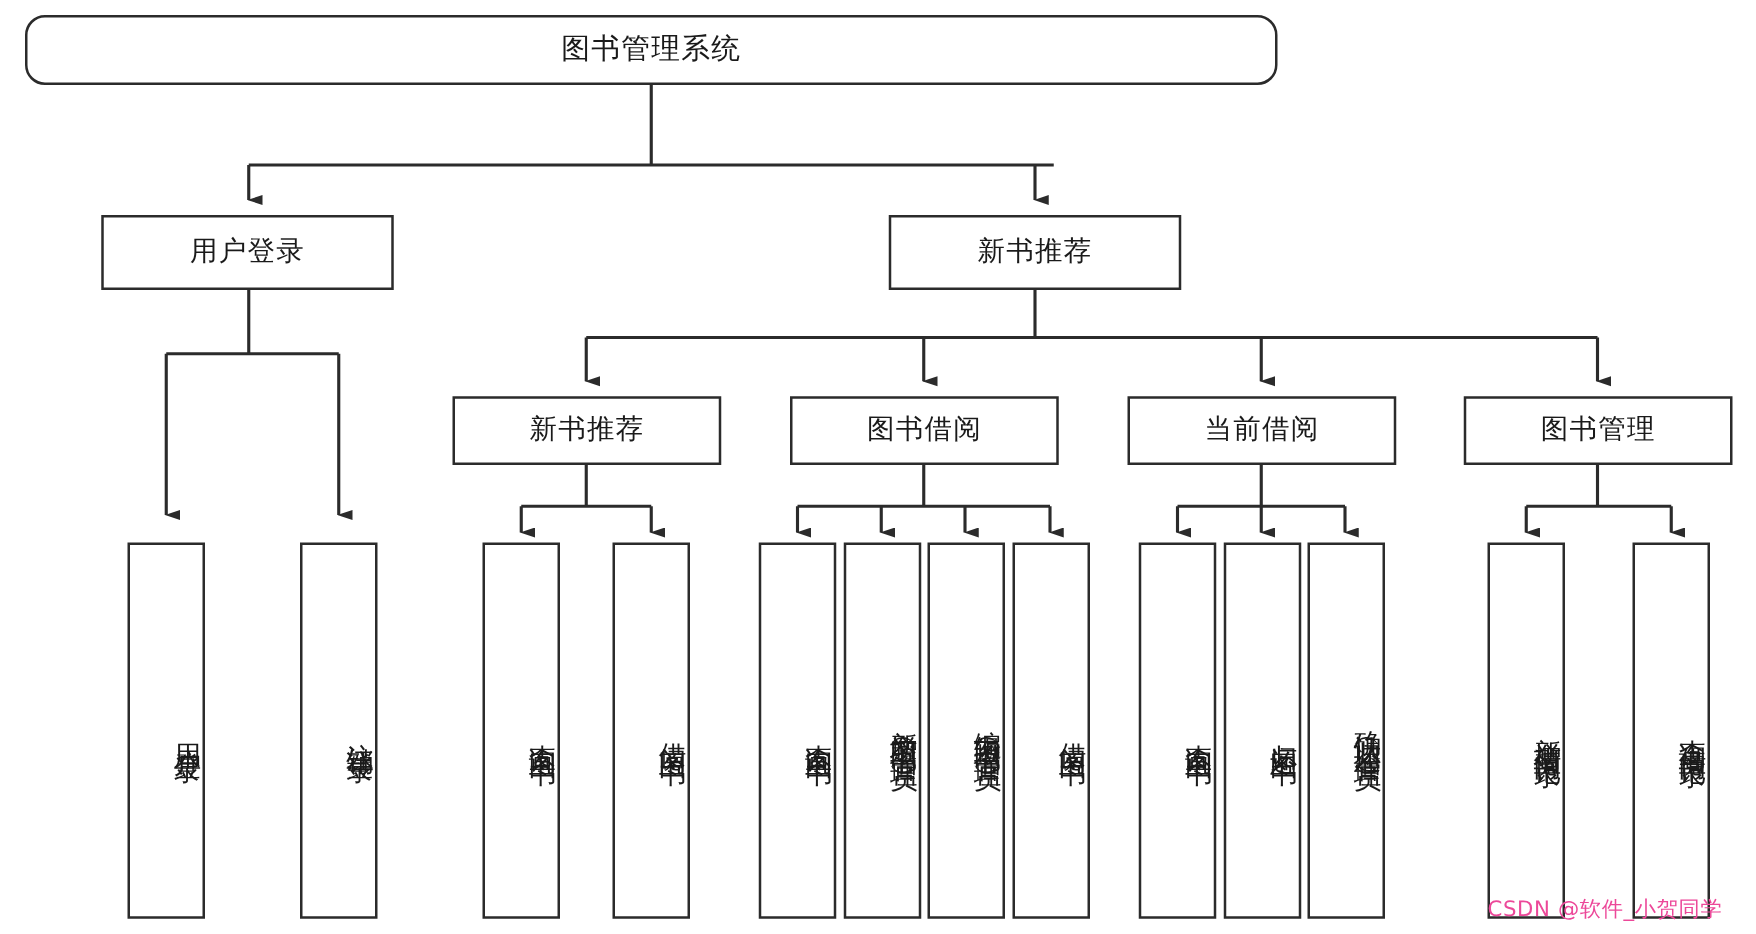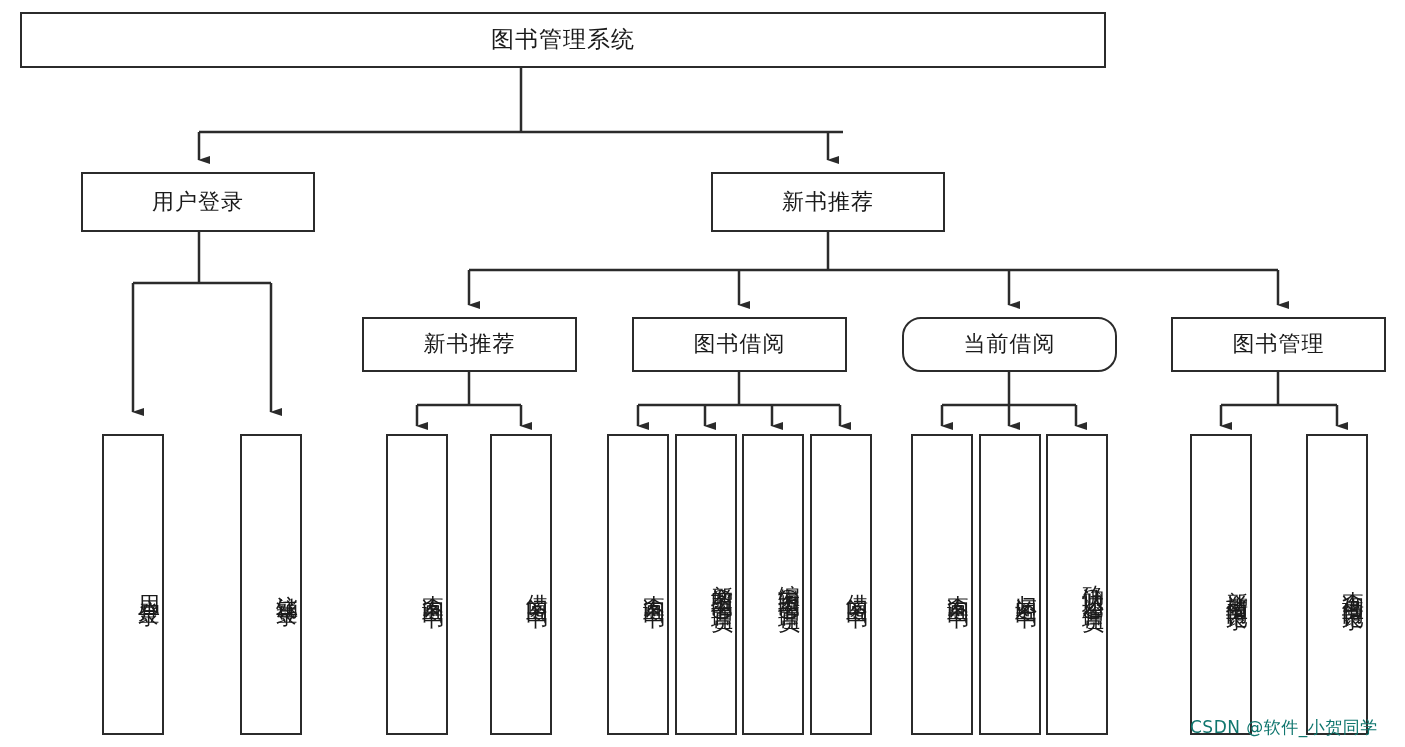--- a/index.html
+++ b/index.html
@@ -57,21 +57,21 @@
   }
   .node.v .vtext {
     writing-mode: vertical-rl;
     text-orientation: upright;
     display: block;
     white-space: nowrap;
   }
   .watermark {
     position: absolute;
     font-size: 17px;
-    color: #0f766e;
+    color: #ec4899;
     white-space: nowrap;
     letter-spacing: 0.5px;
   }
 </style>
 </head>
 <body>
 
 <div id="canvas">
 
   <svg id="wires" viewBox="0 0 1405 747" xmlns="http://www.w3.org/2000/svg">
@@ -117,31 +117,31 @@
       <path d="M1009,405 L1009,426" marker-end="url(#arrow)"></path>
       <path d="M1076,405 L1076,426" marker-end="url(#arrow)"></path>
 
       <path d="M1278,372 L1278,405"></path>
       <path d="M1221,405 L1337,405"></path>
       <path d="M1221,405 L1221,426" marker-end="url(#arrow)"></path>
       <path d="M1337,405 L1337,426" marker-end="url(#arrow)"></path>
     </g>
   </svg>
 
-  <div class="node h root" style="left:20px; top:12px; width:1086px; height:56px;">图书管理系统</div>
+  <div class="node h root" style="left:20px; top:12px; width:1002px; height:56px;border-radius:16px;">图书管理系统</div>
 
   <div class="node h" style="left:81px; top:172px; width:234px; height:60px;">用户登录</div>
 
   <div class="node h" style="left:711px; top:172px; width:234px; height:60px;">新书推荐</div>
 
   <div class="node h" style="left:632px; top:317px; width:215px; height:55px;">图书借阅</div>
 
   <div class="node h" style="left:362px; top:317px; width:215px; height:55px;">新书推荐</div>
 
-  <div class="node h" style="left:902px; top:317px; width:215px; height:55px;border-radius:19px;">当前借阅</div>
+  <div class="node h" style="left:902px; top:317px; width:215px; height:55px;">当前借阅</div>
 
   <div class="node h" style="left:1171px; top:317px; width:215px; height:55px;">图书管理</div>
 
   <div class="node v" style="left:102px; top:434px; width:62px; height:301px;">
     <span class="vtext">用户登录</span>
   </div>
   <div class="node v" style="left:240px; top:434px; width:62px; height:301px;">
     <span class="vtext">注销登录</span>
   </div>
 

